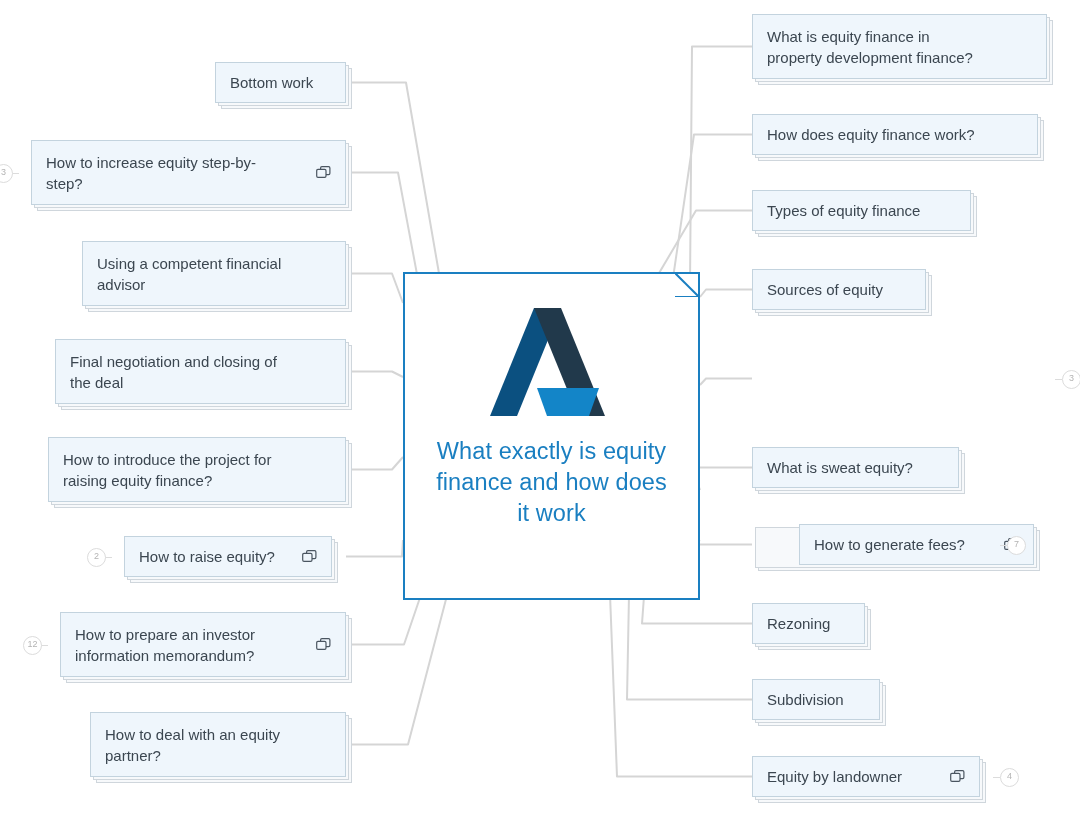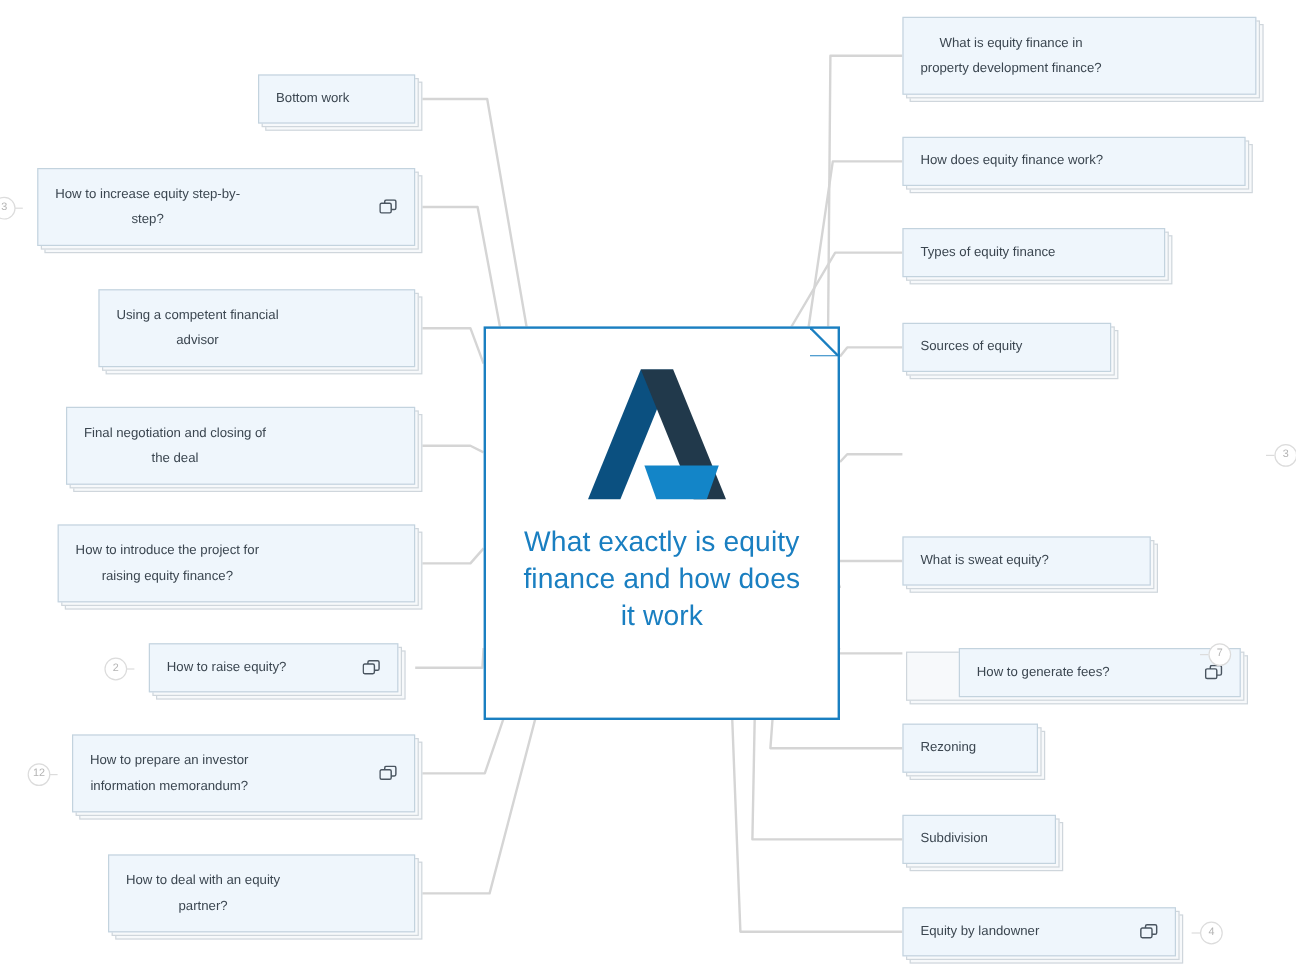--- a/index.html
+++ b/index.html
@@ -93,23 +93,22 @@
     height: 100%;
     background: #eff6fc;
     border: 1px solid #c3d3de;
     display: flex;
     align-items: center;
     z-index: 3;
     padding: 0 14px;
   }
   .node-text {
     color: #3b4650;
-    font-size: 11px;
+    font-size: 15px;
     line-height: 21px;
-    text-align: center;
   }
 
   .copy-icon {
     flex: 0 0 auto;
     width: 15px;
     height: 14px;
     margin-left: 10px;
     position: relative;
   }
   .copy-icon svg { display: block; }
@@ -213,21 +212,21 @@
     </div>
     <div class="badge" style="border-color: rgb(220, 220, 220); color: rgb(180, 180, 180); top: 369.5px; left: 1062px;">3</div>
     <div class="badge-stub" style="background: rgb(220, 220, 220); top: 378.5px; left: 1055px;"></div>
     <div class="node-wrap" style="left: 752px; top: 447px; width: 207px; height: 41px;">
       <div class="node-stack-b" style="background: rgb(247, 249, 251); border-color: rgb(207, 214, 220);"></div>
       <div class="node-stack-a" style="background: rgb(247, 249, 251); border-color: rgb(207, 214, 220);"></div>
       <div class="node-box" style="background: rgb(239, 246, 252); border-color: rgb(195, 211, 222);">
         <div class="node-text" style="color: rgb(59, 70, 80);">What is sweat equity?</div>
       </div>
     </div>
-    <div class="node-wrap" style="left: 752px; top: 540px; width: 235px; height: 41px; padding-left: 47px;">
+    <div class="node-wrap" style="left: 752px; top: 524px; width: 235px; height: 41px; padding-left: 47px;">
       <div class="node-stack-b" style="background: rgb(247, 249, 251); border-color: rgb(207, 214, 220);"></div>
       <div class="node-stack-a" style="background: rgb(247, 249, 251); border-color: rgb(207, 214, 220);"></div>
       <div class="node-box spread" style="background: rgb(239, 246, 252); border-color: rgb(195, 211, 222);">
         <div class="node-text" style="color: rgb(59, 70, 80);">How to generate fees?</div>
         <span class="copy-icon">
           <svg width="15" height="14" viewBox="0 0 15 14">
             <rect x="4.6" y="0.6" width="9.3" height="8" rx="1.3" fill="none" stroke="#4a5560" stroke-width="1.2"></rect>
             <rect x="0.7" y="3.4" width="9.3" height="8" rx="1.3" fill="#eff6fc" stroke="#4a5560" stroke-width="1.2"></rect>
           </svg>
         </span>

